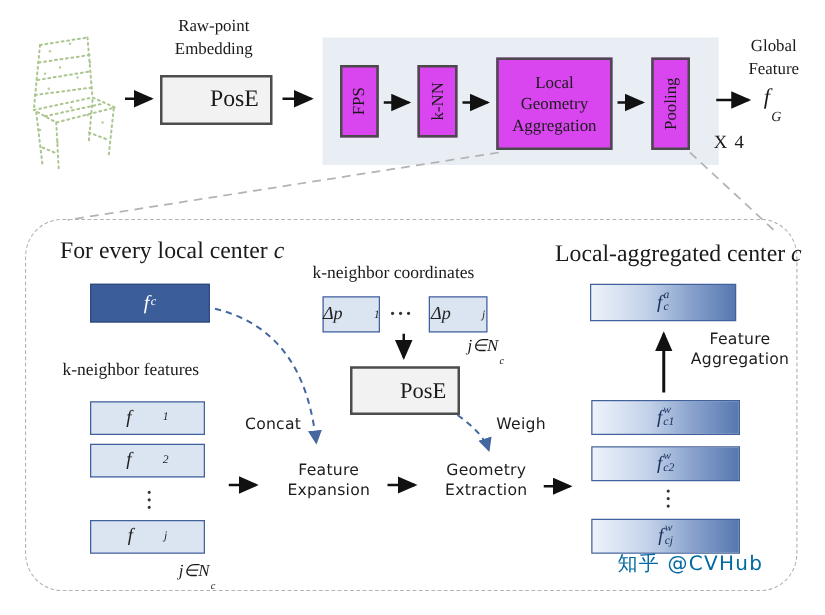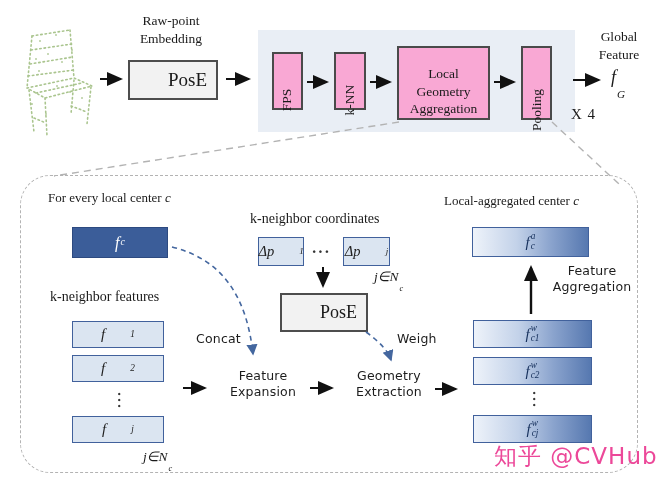--- a/index.html
+++ b/index.html
@@ -4,37 +4,37 @@
 <style>
   html,body{margin:0;padding:0;background:#ffffff;}
   .canvas{position:relative;width:660px;height:476px;background:#ffffff;overflow:hidden;
           font-family:"Liberation Serif",serif;color:#1a1a1a;text-decoration:underline;}
   .abs{position:absolute;box-sizing:border-box;}
   .flexc{display:flex;align-items:center;justify-content:center;}
   .serif{font-family:"Liberation Serif",serif;}
   .hand{font-family:"DejaVu Sans",sans-serif;font-size:12.5px;color:#1c1c1c;letter-spacing:0.2px;line-height:1.25;}
   .center{text-align:center;}
   
-  .stagebox{background:#f9a8d4;border:2px solid #4a4a4a;align-items:flex-end;}
+  .stagebox{background:#d946ef;border:2px solid #4a4a4a;}
   .posebox{background:#f2f2f2;border:2px solid #4d4d4d;padding-left:29px;}
   .bluebox{background:#dbe5f1;border:1.5px solid #41619c;color:#222;gap:24px;}
   .darkbox{background:#3b5d99;border:1.5px solid #2d4a80;color:#ffffff;}
   .gradbox{background:linear-gradient(90deg,#eef3fa 0%,#c3d2e9 38%,#8aa3cd 68%,#5678b0 100%);
            border:1.5px solid #41619c;color:#16305c;}
   .vert span{transform:rotate(-90deg);white-space:nowrap;display:block;}
   
   .math{font-family:"Liberation Serif",serif;font-style:italic;}
   .math .stack{display:inline-flex;flex-direction:column;align-items:flex-start;
                font-size:62%;line-height:1.05;vertical-align:-0.5em;margin-left:1px;}
-  .label14{font-size:13px;}
+  .label14{font-size:19px;}
   .label13{font-size:13.5px;line-height:1.3;}
   .dashedbox{border:1.5px dashed #b3b3b3;border-radius:30px;}
   .vdots span{transform:rotate(90deg);display:block;font-weight:bold;color:#333;letter-spacing:1px;font-size:15px;}
   .hdots{font-weight:bold;color:#333;font-size:16px;letter-spacing:1px;}
-  .watermark{font-family:"DejaVu Sans",sans-serif;color:#ec4899;font-size:23px;letter-spacing:1px;}
+  .watermark{font-family:"DejaVu Sans",sans-serif;color:#0369a1;font-size:16px;letter-spacing:1px;}
   svg{display:block;}
   .overlay{pointer-events:none;}
 </style>
 </head>
 <body>
 
 <div class="canvas">
 
   <div class="abs" style="left:258px;top:30px;width:317px;height:102px;background:#e9eef5;"></div>
 

